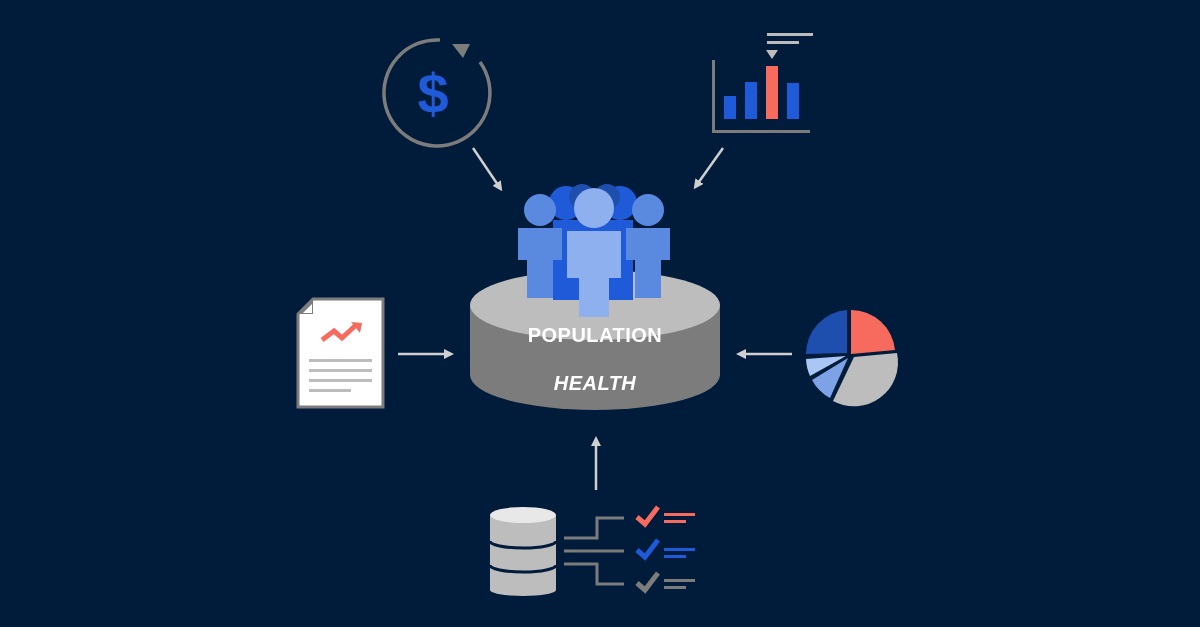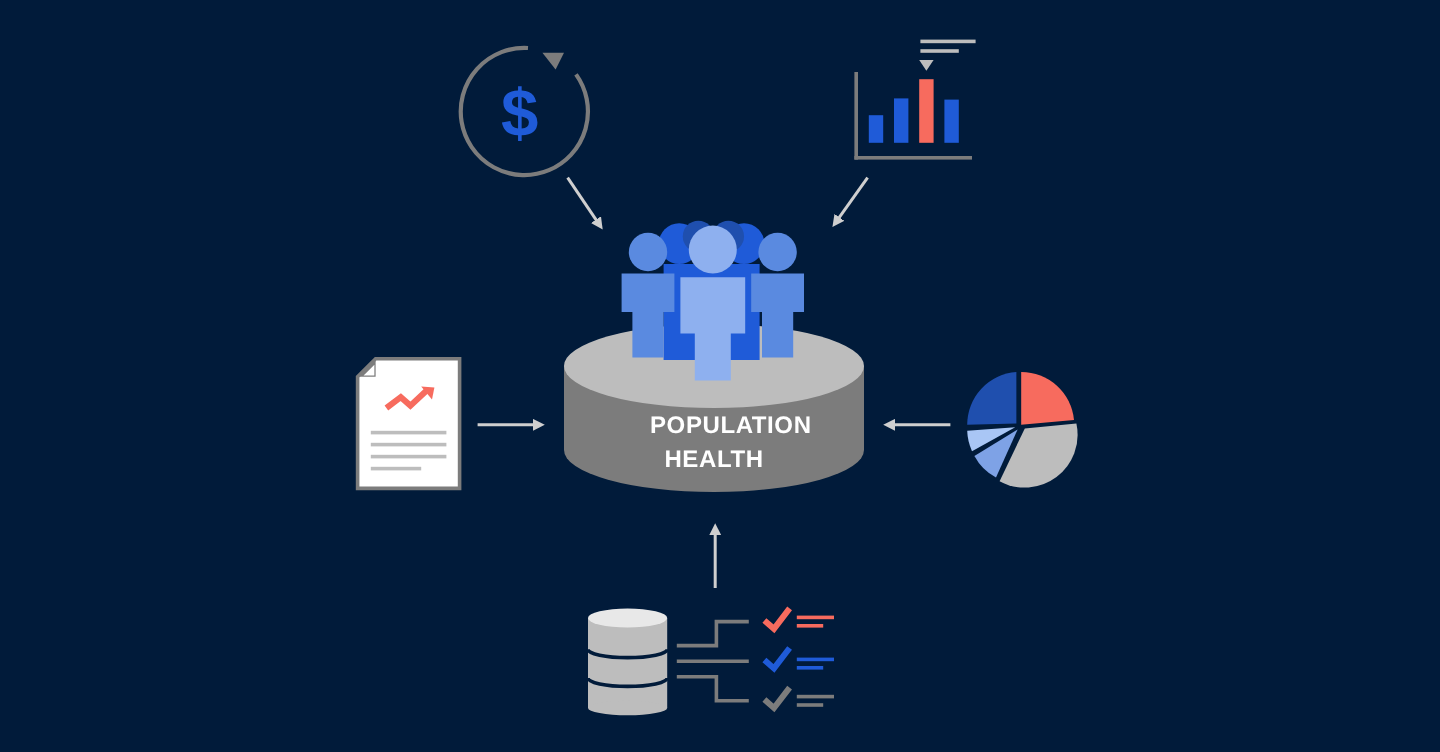--- a/index.html
+++ b/index.html
@@ -1,22 +1,22 @@
 <!DOCTYPE html>
 <html><head>
   <meta charset="utf-8">
   <style>
     html, body { margin: 0; padding: 0; }
     body { width: 1200px; height: 627px; background: #011b3a; overflow: hidden; position: relative; }
     .canvas { position: absolute; left: 0; top: 0; width: 1200px; height: 627px; }
     .label-line { position: absolute; left: 470px; width: 250px; text-align: center;
       font-family: "Liberation Sans", sans-serif; font-weight: bold; color: #ffffff;
       font-size: 20px; letter-spacing: 0.5px; }
-    #label-1 { top: 344px; padding-left: 14px; }
-    #label-2 { top: 372px; }
+    #label-1 { top: 324px; }
+    #label-2 { top: 372px; font-style: italic; }
   </style>
 </head>
 <body>
 
 <svg class="canvas" viewBox="0 0 1200 627" xmlns="http://www.w3.org/2000/svg">
   <defs>
     <marker id="ah" markerWidth="10" markerHeight="10" refX="6" refY="5" orient="auto" markerUnits="userSpaceOnUse">
       <path d="M0,0 L10,5 L0,10 z" fill="#cfcfcf"></path>
     </marker>
   </defs>

